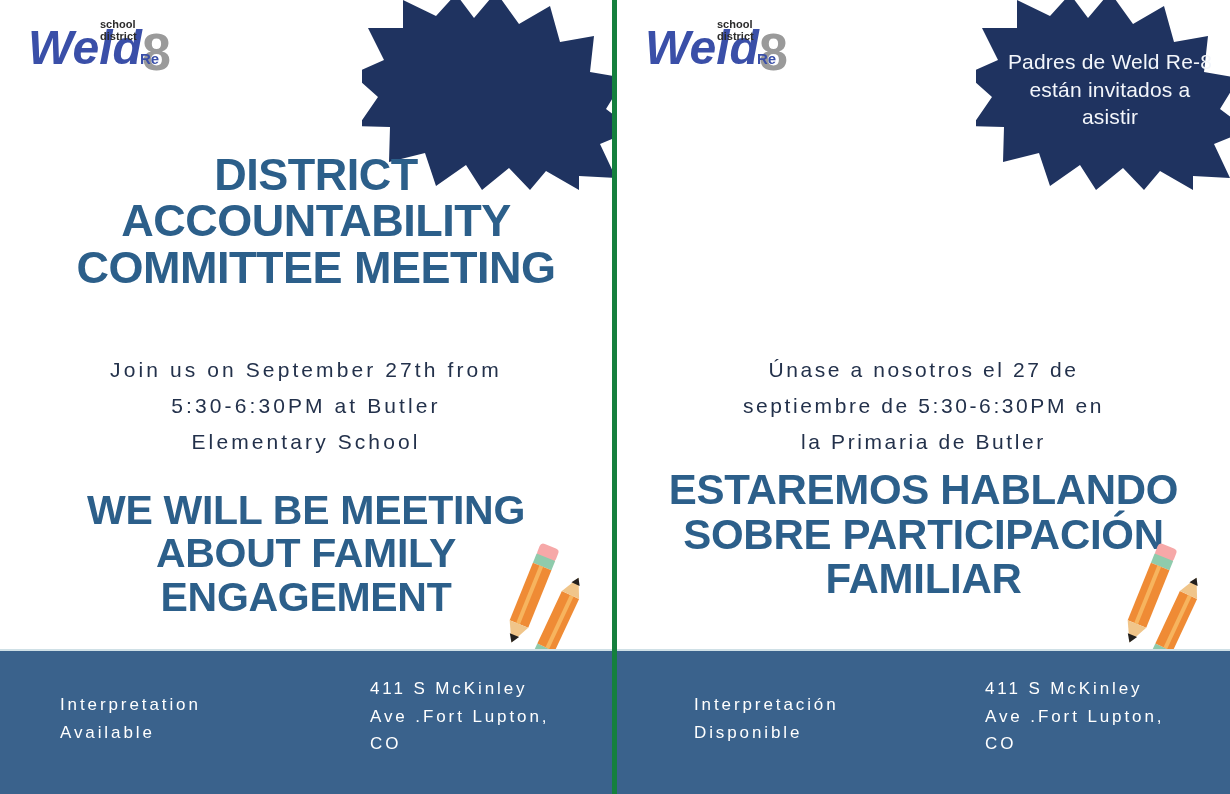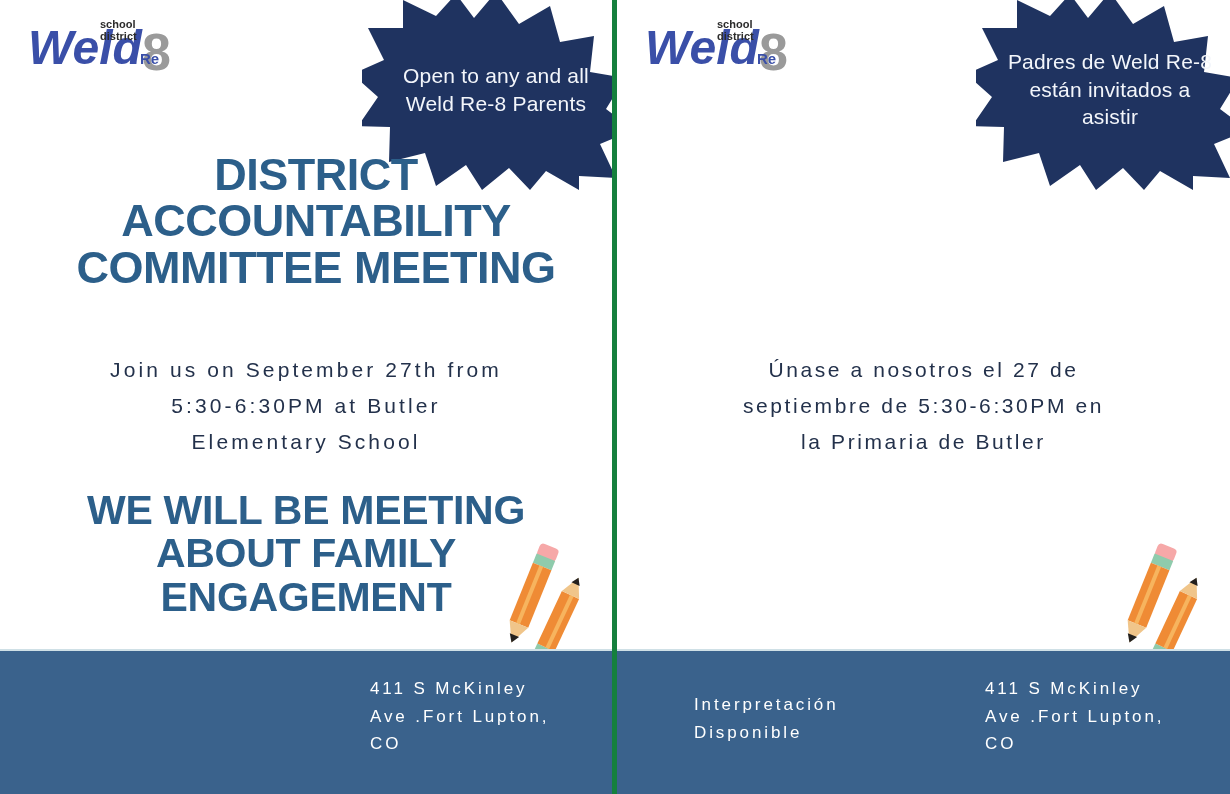--- a/index.html
+++ b/index.html
@@ -139,21 +139,20 @@
         <text x="72" y="26" font-family="'Liberation Sans',sans-serif" font-size="11" font-weight="bold" fill="#2b2b2b">district</text>
         <text x="114" y="56" font-family="'Liberation Sans',sans-serif" font-size="52" font-weight="bold" fill="#9a9a9a">8</text>
         <text x="112" y="50" font-family="'Liberation Sans',sans-serif" font-size="15" font-weight="bold" fill="#3a4fa8">Re</text>
       </svg>
     </div>
 
     <div class="burst">
       <svg viewBox="0 0 268 200" xmlns="http://www.w3.org/2000/svg" preserveAspectRatio="none">
         <polygon fill="#1f3360" points="134,2 157,34 188,16 198,52 232,46 228,82 263,88 244,119 272,140 238,154 254,188 217,186 217,200 184,181 168,200 147,178 120,200 104,175 74,196 63,163 27,172 28,137 -4,136 16,107 -10,84 22,70 6,38 41,38 41,10 74,26 94,4 112,28"></polygon>
       </svg>
-      <div class="burst-text">Open to any and all Weld Re-8 Parents</div>
     </div>
 
     <div class="title">DISTRICT ACCOUNTABILITY COMMITTEE MEETING</div>
 
     <div class="subtitle">Join us on September 27th from
 5:30-6:30PM at Butler
 Elementary School</div>
 
     <div class="topic">WE WILL BE MEETING ABOUT FAMILY ENGAGEMENT</div>
 
@@ -172,20 +171,22 @@
           <rect x="62" y="29" width="19" height="10" fill="#8fcbac"></rect>
           <rect x="62" y="39" width="19" height="58" fill="#ef8b35"></rect>
           <rect x="68" y="39" width="4" height="58" fill="#f7b45e"></rect>
           <polygon points="62,97 81,97 71.5,116" fill="#f0c58a"></polygon>
           <polygon points="67,109 76,109 71.5,116" fill="#23201e"></polygon>
         </g>
       </svg>
     </div>
 
     <div class="footer">
+      <div class="fcol interp">Interpretation
+Available</div>
       <div class="fcol addr">411 S McKinley
 Ave .Fort Lupton,
 CO</div>
     </div>
   </div>
 
   <div class="panel right">
 
     <div class="logo">
       <svg viewBox="0 0 180 62" xmlns="http://www.w3.org/2000/svg">
@@ -202,20 +203,21 @@
         <polygon fill="#1f3360" points="134,2 157,34 188,16 198,52 232,46 228,82 263,88 244,119 272,140 238,154 254,188 217,186 217,200 184,181 168,200 147,178 120,200 104,175 74,196 63,163 27,172 28,137 -4,136 16,107 -10,84 22,70 6,38 41,38 41,10 74,26 94,4 112,28"></polygon>
       </svg>
       <div class="burst-text">Padres de Weld Re-8 están invitados a asistir</div>
     </div>
 
 
     <div class="subtitle">Únase a nosotros el 27 de
 septiembre de 5:30-6:30PM en
 la Primaria de Butler</div>
 
+    <div class="topic">ESTAREMOS HABLANDO SOBRE PARTICIPACIÓN FAMILIAR</div>
 
     <div class="pencils">
       <svg viewBox="0 0 108 130" xmlns="http://www.w3.org/2000/svg">
         <g transform="rotate(22 40 60)">
           <rect x="31" y="8" width="20" height="14" rx="4" fill="#f6a8a8"></rect>
           <rect x="31" y="20" width="20" height="10" fill="#8fcbac"></rect>
           <rect x="31" y="30" width="20" height="62" fill="#ef8b35"></rect>
           <rect x="38" y="30" width="4" height="62" fill="#f7b45e"></rect>
           <polygon points="31,92 51,92 41,112" fill="#f0c58a"></polygon>
           <polygon points="36,104 46,104 41,112" fill="#23201e"></polygon>

